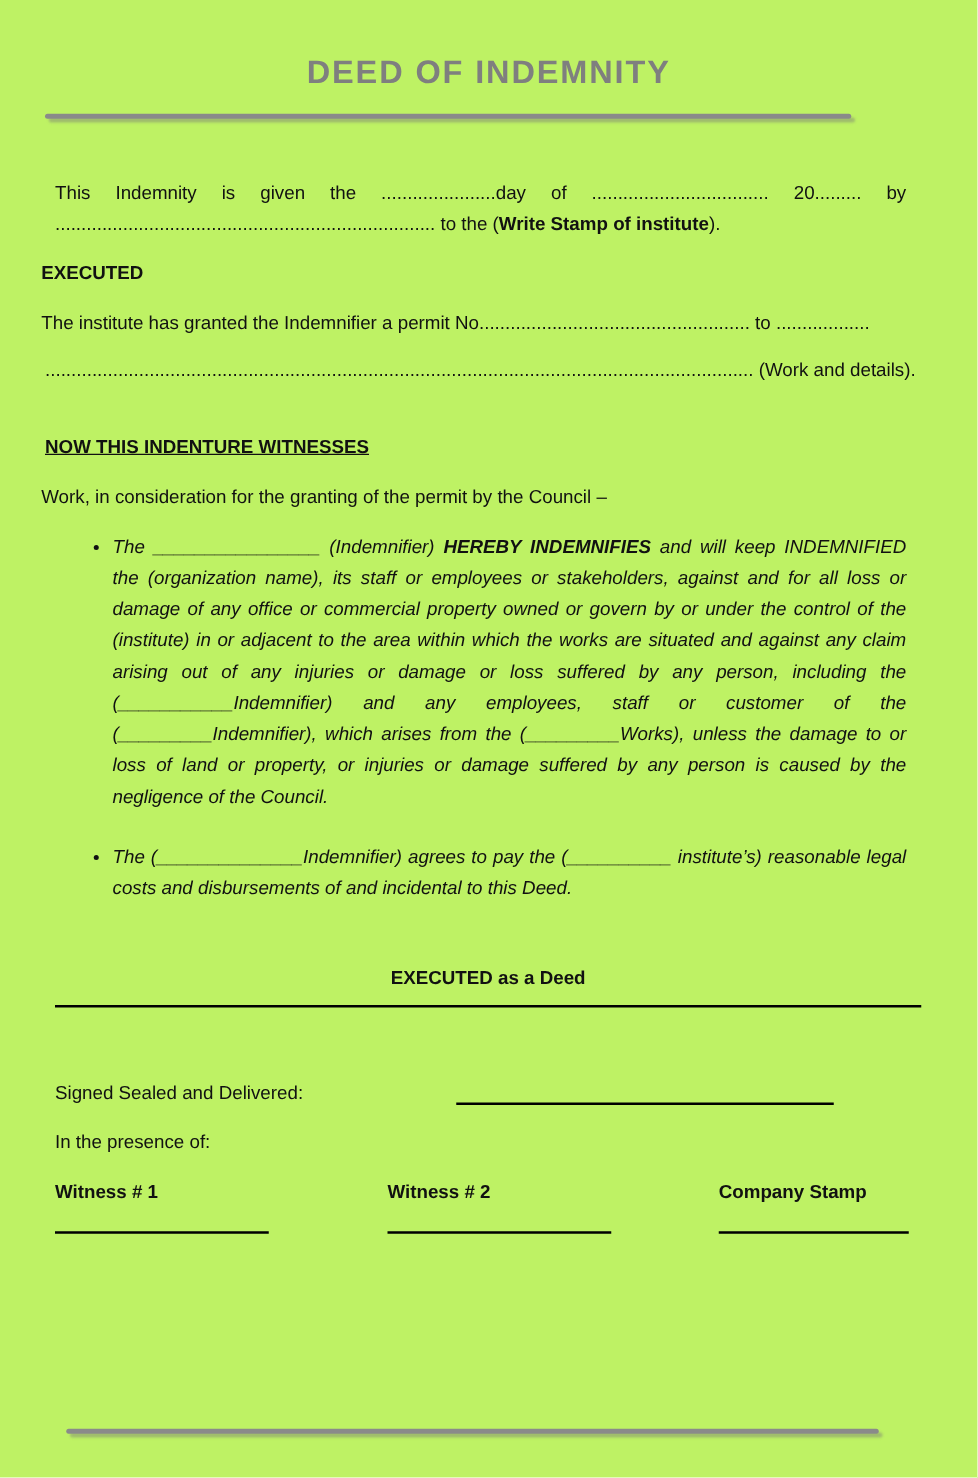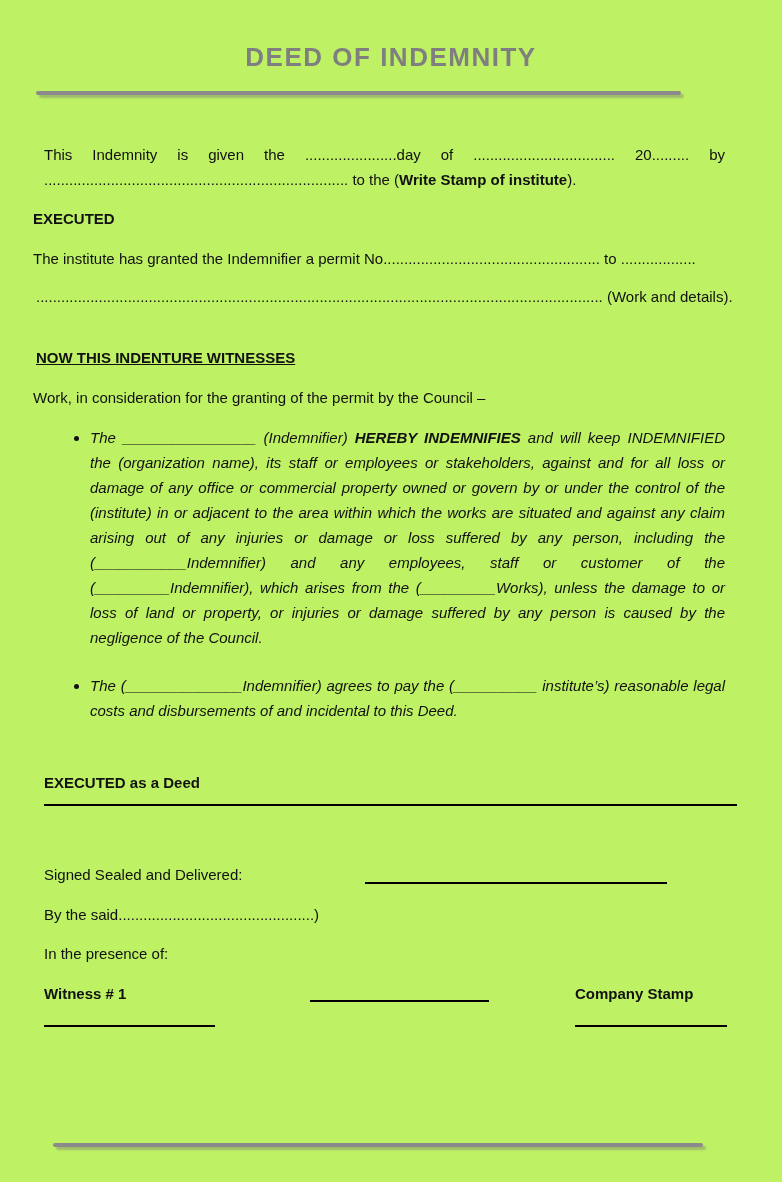--- a/index.html
+++ b/index.html
@@ -50,20 +50,21 @@
     font-style:italic;
     text-align:justify;
     margin:0 0 23px 0;
   }
 
   .executed-heading {
     margin:47px 45px 0 44px;
     font-weight:bold;
     padding-bottom:9px;
     border-bottom:2px solid #000000;
+    text-align:center;
   }
 
   .signed-row { position:relative; margin:56px 0 0 44px; height:25px; }
   .signed-underline {
     position:absolute; left:321px; top:20px;
     width:302px; border-bottom:2px solid #000000;
   }
   .by-said { margin:15px 0 0 44px; }
   .presence { margin:14px 0 0 44px; }
 
@@ -107,30 +108,30 @@
     <li><span>The (______________Indemnifier) agrees to pay the (__________ institute’s) reasonable legal costs and disbursements of and incidental to this Deed.</span></li>
   </ul>
 
   <div class="executed-heading">EXECUTED as a Deed</div>
 
   <div class="signed-row">
     <span>Signed Sealed and Delivered:</span>
     <span class="signed-underline"></span>
   </div>
 
-  <div class="by-said">By the said...............................................)</div>
 
   <div class="presence">In the presence of:</div>
 
   <div class="witness-row">
     <div class="witness-col c1">
       <div class="witness-label">Witness # 1</div>
       <div class="signature-line"></div>
     </div>
     <div class="witness-col c2">
+      <div class="witness-label">Witness # 2</div>
       <div class="signature-line"></div>
     </div>
     <div class="witness-col c3">
       <div class="witness-label">Company Stamp</div>
       <div class="signature-line"></div>
     </div>
   </div>
 
   <div class="rule-gray rule-bottom"></div>
 

